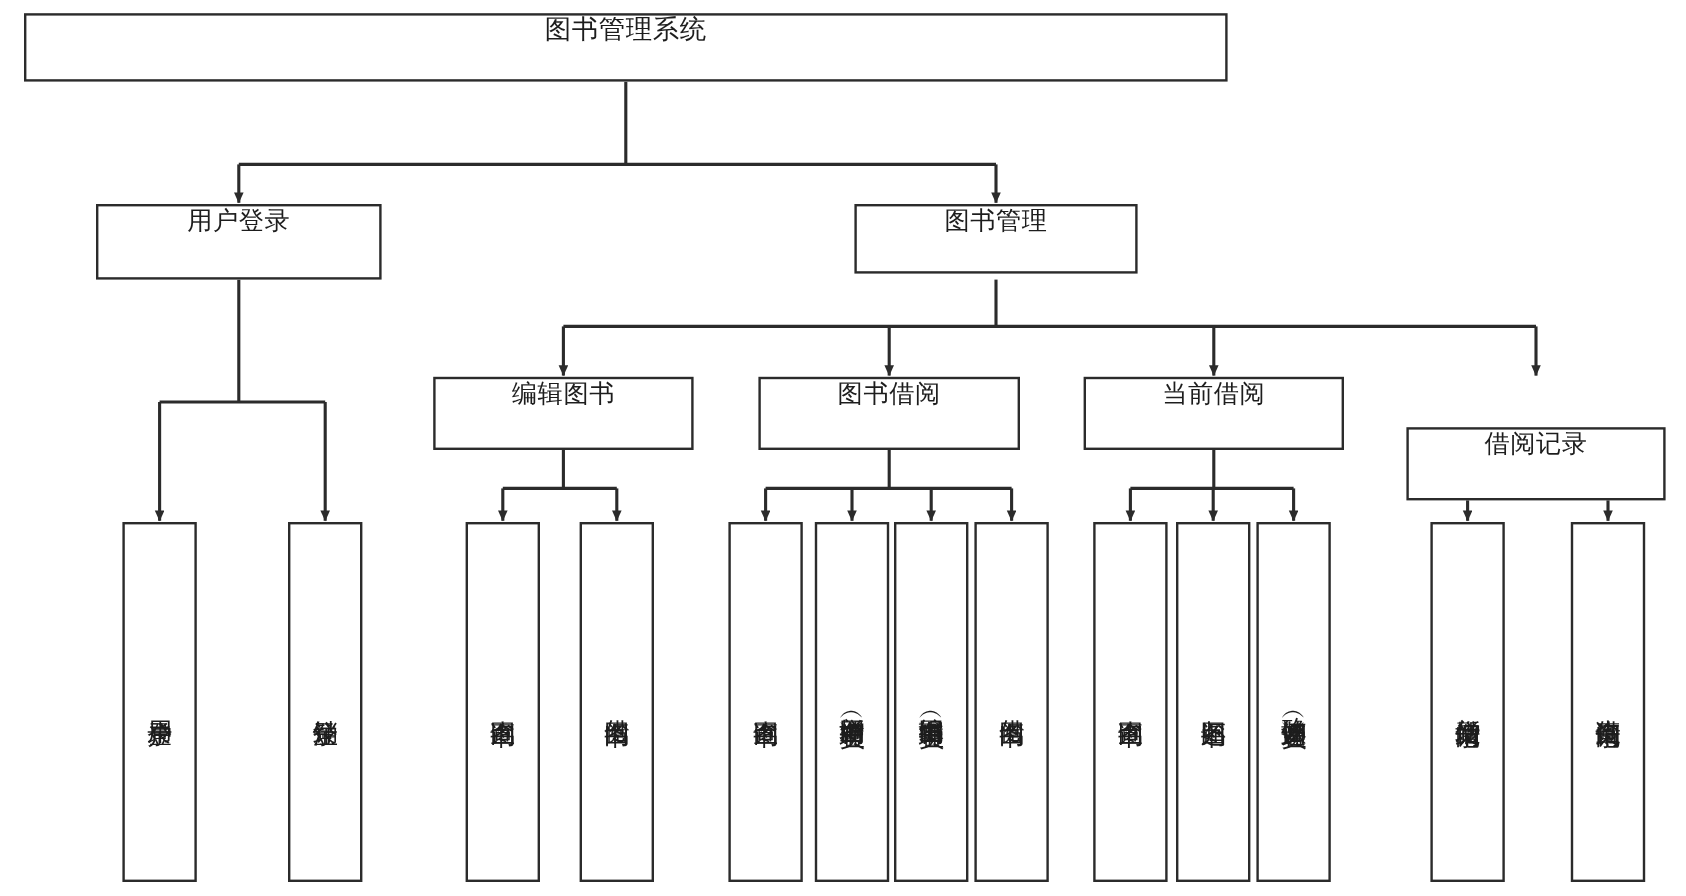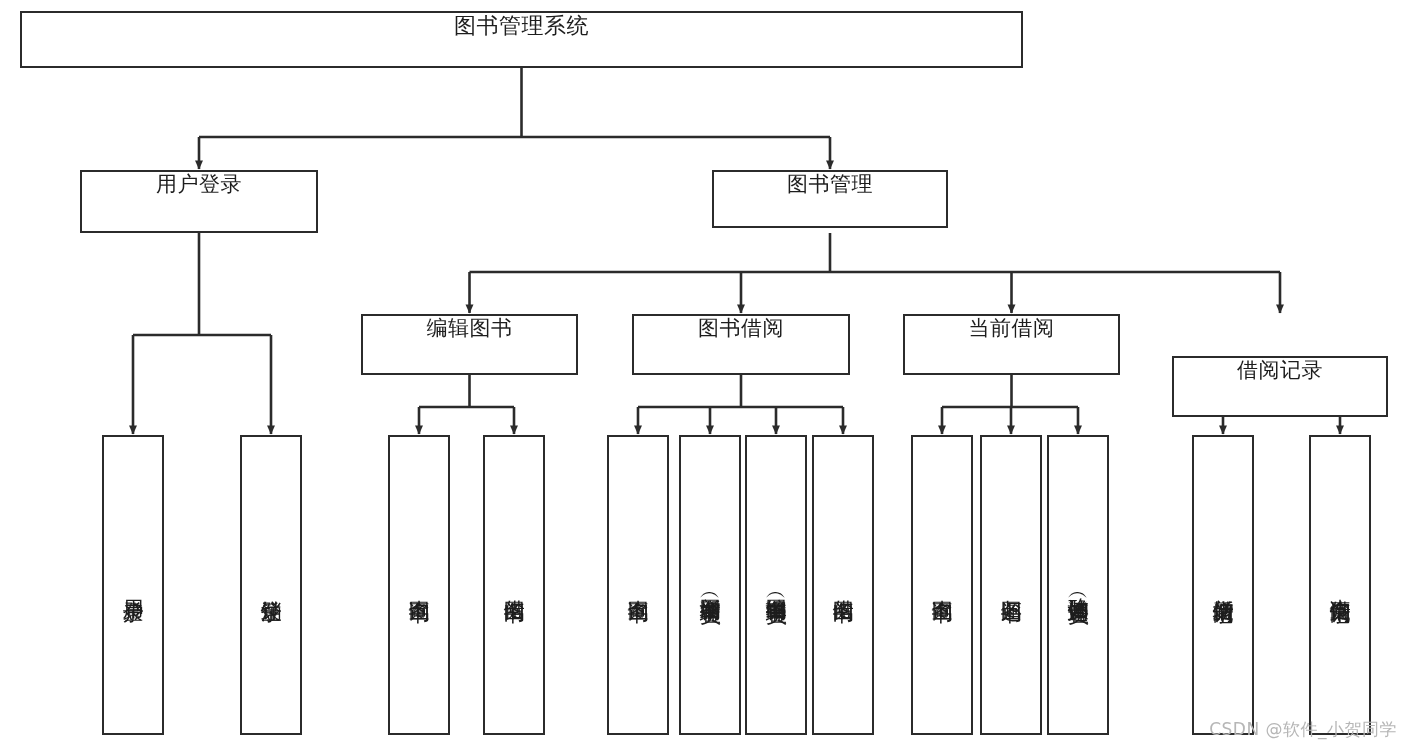--- a/index.html
+++ b/index.html
@@ -168,14 +168,13 @@
       <div class="node vert" style="left: 1047px; top: 435px; width: 62px; height: 300px; border-color: rgb(43, 43, 43); background: rgb(255, 255, 255); color: rgb(29, 29, 29);">
         <span class="label">确认归还（管理员）</span>
       </div>
       <div class="node vert" style="left: 1192px; top: 435px; width: 62px; height: 300px; border-color: rgb(43, 43, 43); background: rgb(255, 255, 255); color: rgb(29, 29, 29);">
         <span class="label">新增借阅记录</span>
       </div>
       <div class="node vert" style="left: 1309px; top: 435px; width: 62px; height: 300px; border-color: rgb(43, 43, 43); background: rgb(255, 255, 255); color: rgb(29, 29, 29);">
         <span class="label">查询借阅记录</span>
       </div>
     </div>
-  <div class="watermark">CSDN @软件_小贺同学</div>
 </div>
 
 </body></html>

